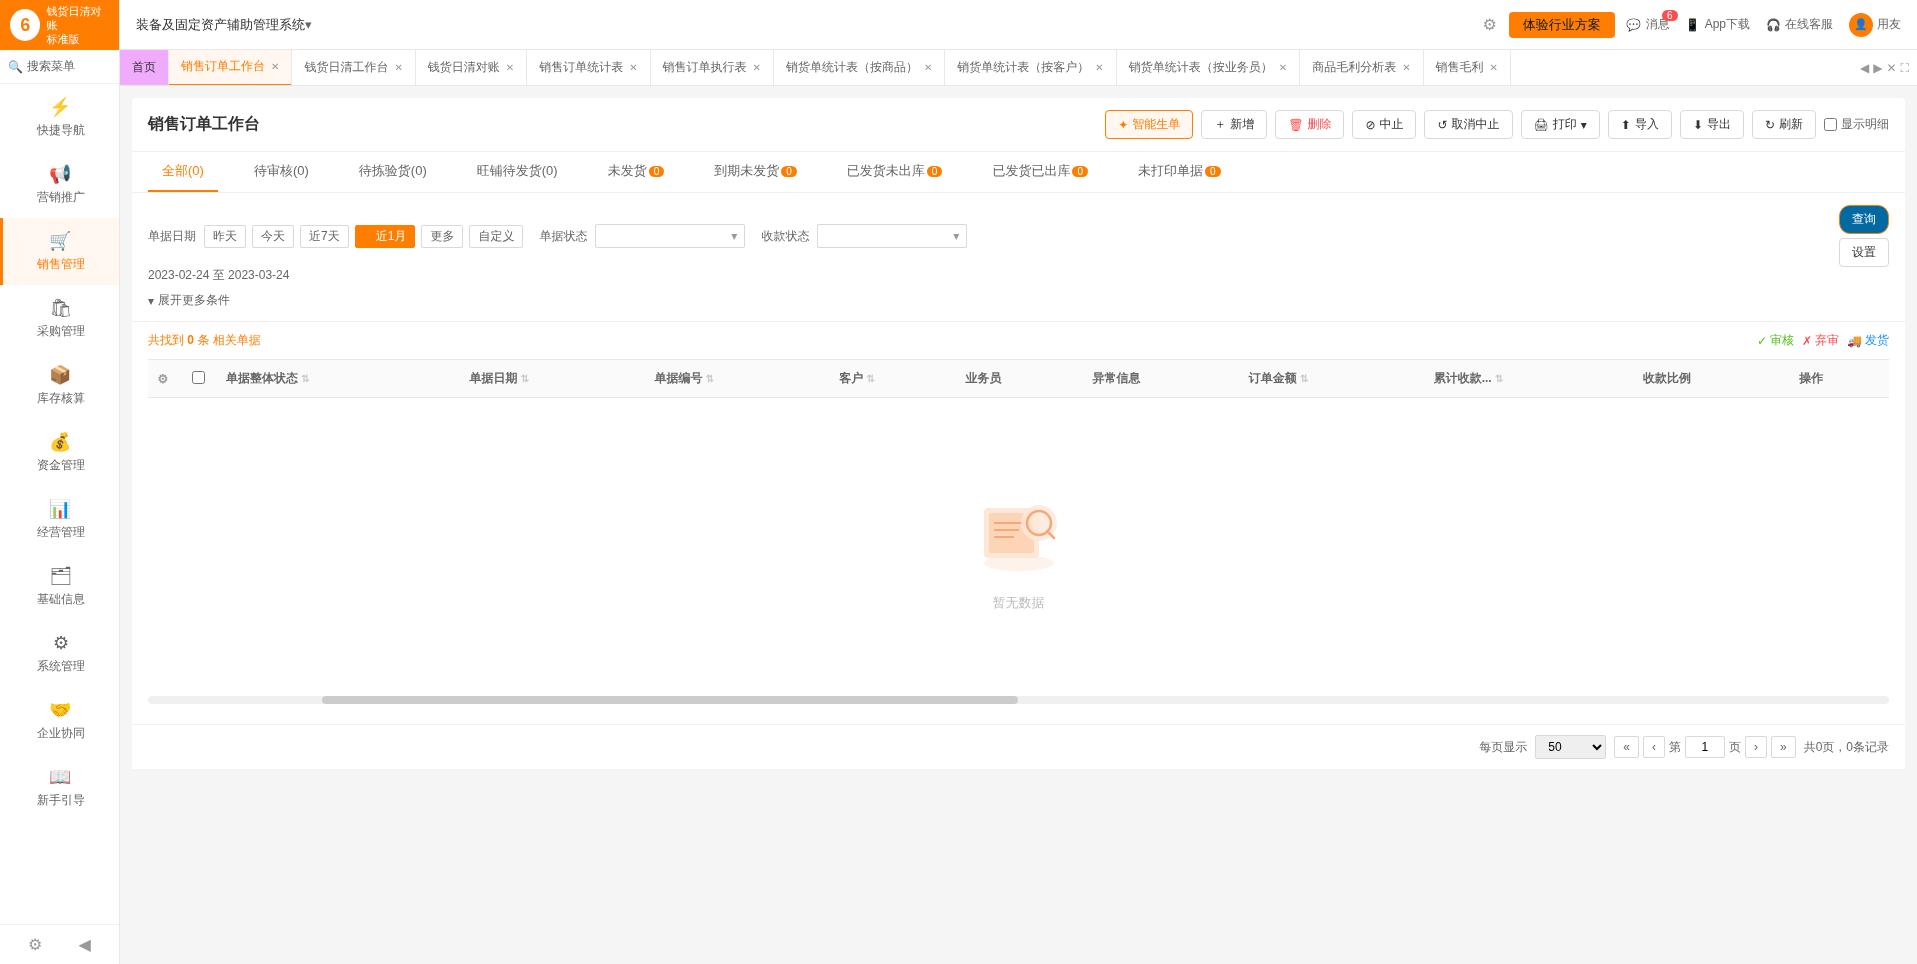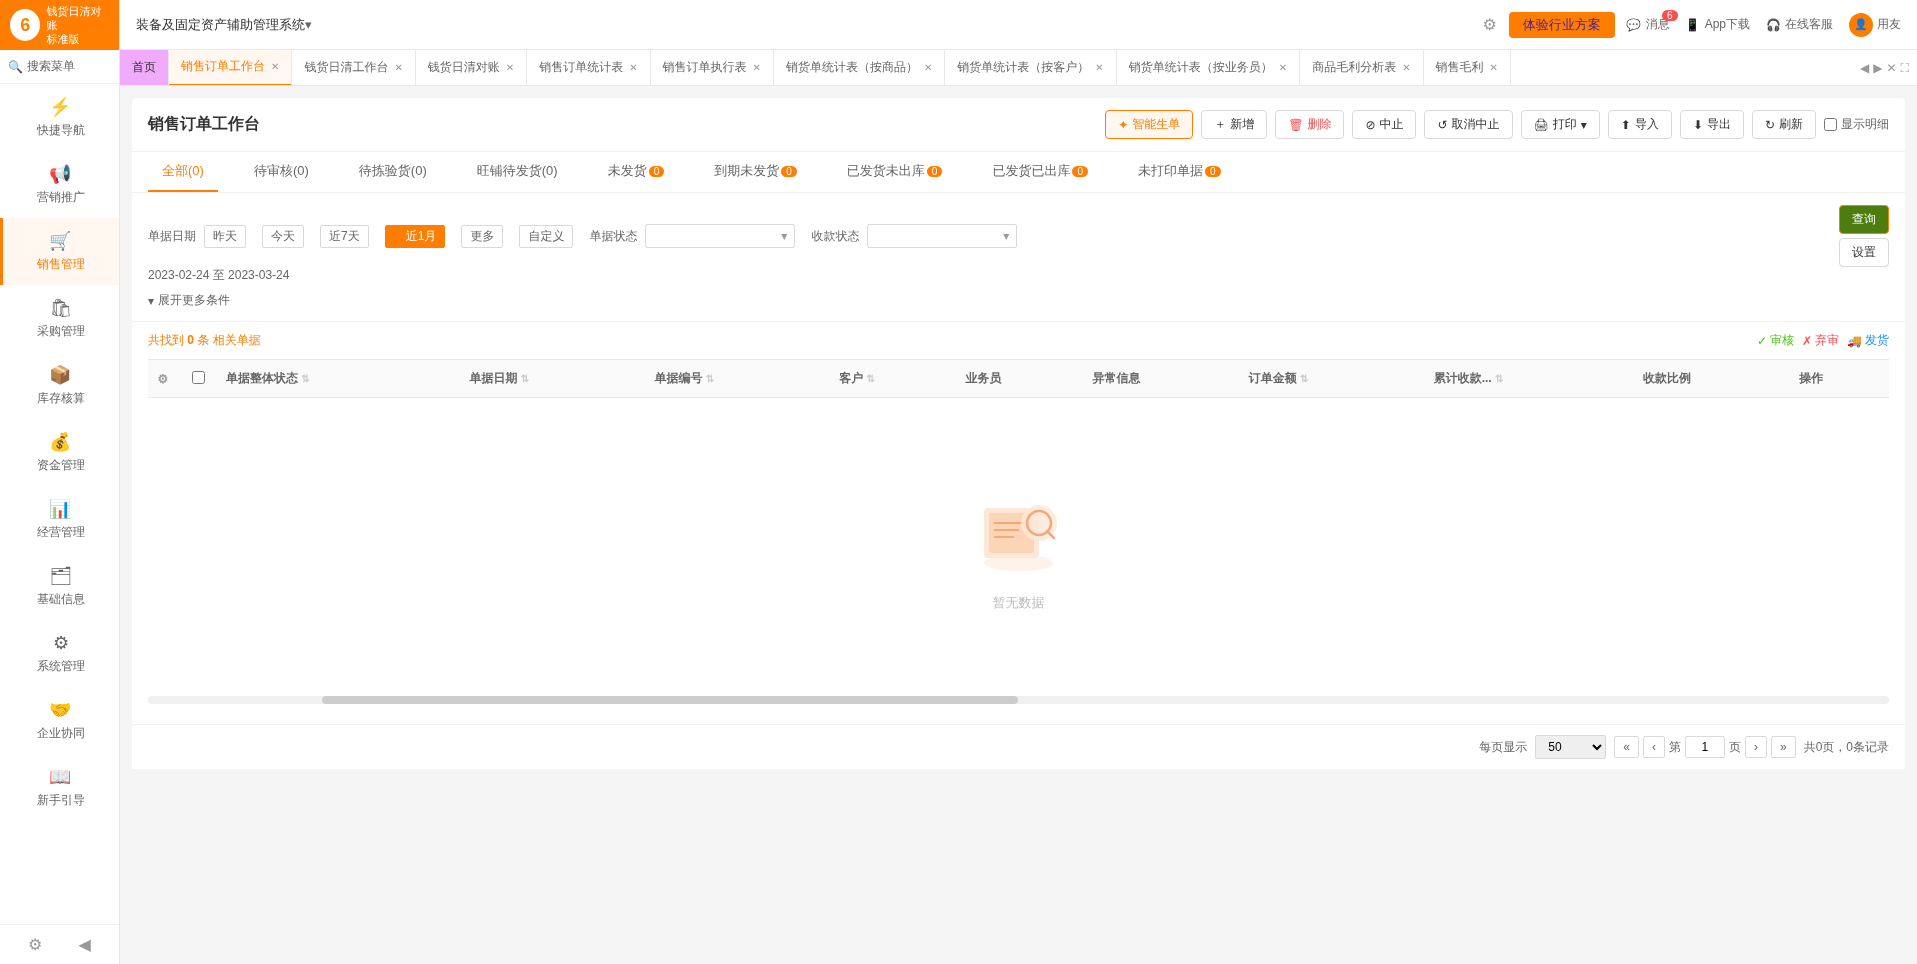--- a/index.html
+++ b/index.html
@@ -18,21 +18,21 @@
     .sidebar-footer-btn { color: #999; cursor: pointer; font-size: 16px; }
 
     
     .main { flex: 1; display: flex; flex-direction: column; overflow: hidden; }
 
     
     .topbar { height: 50px; background: #fff; display: flex; align-items: center; padding: 0 16px; border-bottom: 1px solid #e8e8e8; gap: 12px; }
     .topbar-title { font-size: 13px; color: #333; flex: 1; display: flex; align-items: center; gap: 0; }
     .topbar-dropdown { display: flex; align-items: center; gap: 4px; color: #666; cursor: pointer; }
     .topbar-gear { color: #999; cursor: pointer; font-size: 16px; }
-    .topbar-industry-btn { background: #ff7d00; color: #4c1d95; border: none; border-radius: 4px; padding: 4px 14px; cursor: pointer; font-size: 13px; }
+    .topbar-industry-btn { background: #ff7d00; color: #0f172a; border: none; border-radius: 4px; padding: 4px 14px; cursor: pointer; font-size: 13px; }
     .topbar-actions { display: flex; align-items: center; gap: 16px; margin-left: auto; }
     .topbar-action-item { display: flex; align-items: center; gap: 4px; color: #666; cursor: pointer; font-size: 12px; position: relative; }
     .topbar-badge { background: #ff4d4f; color: #fff; border-radius: 10px; padding: 0 5px; font-size: 10px; position: absolute; top: -6px; right: -8px; min-width: 16px; text-align: center; }
     .topbar-user { display: flex; align-items: center; gap: 4px; color: #666; cursor: pointer; }
     .topbar-avatar { width: 24px; height: 24px; border-radius: 50%; background: #ff7d00; display: flex; align-items: center; justify-content: center; color: #fff; font-size: 11px; }
 
     
     .tabs-bar { background: #fff; border-bottom: 1px solid #e8e8e8; display: flex; align-items: center; overflow: hidden; height: 36px; }
     .tab { display: flex; align-items: center; gap: 4px; padding: 0 12px; height: 36px; cursor: pointer; color: #666; font-size: 12px; border-right: 1px solid #e8e8e8; white-space: nowrap; flex-shrink: 0; }
     .tab.active { color: #ff7d00; background: #fff7f0; border-bottom: 2px solid #ff7d00; }
@@ -45,36 +45,36 @@
 
     
     .work-area { background: #fff; border-radius: 4px; padding: 0; }
 
     
     .page-header { display: flex; align-items: center; justify-content: space-between; padding: 12px 16px; border-bottom: 1px solid #f0f0f0; }
     .page-title { font-size: 16px; font-weight: bold; color: #333; }
     .page-header-actions { display: flex; align-items: center; gap: 8px; }
     .btn { display: flex; align-items: center; gap: 4px; padding: 5px 12px; border-radius: 4px; cursor: pointer; font-size: 12px; border: 1px solid #d9d9d9; background: #fff; color: #333; }
     .btn-smart { background: #fff7f0; border-color: #ff7d00; color: #ff7d00; }
-    .btn-primary { background: #4d7c0f; border-color: #ff7d00; color: #fff; }
+    .btn-primary { background: #0369a1; border-color: #ff7d00; color: #fff; border-radius: 11px; }
     .btn-danger { color: #ff4d4f; border-color: #d9d9d9; }
 
     
     .sub-tabs { display: flex; padding: 0 16px; border-bottom: 1px solid #f0f0f0; background: #fff; gap: 22px; }
     .sub-tab { padding: 10px 14px; cursor: pointer; font-size: 13px; color: #666; border-bottom: 2px solid transparent; }
     .sub-tab.active { color: #ff7d00; border-bottom-color: #ff7d00; }
     .sub-tab .badge { background: #ff4d4f; color: #fff; border-radius: 10px; padding: 0 5px; font-size: 10px; margin-left: 2px; }
     .sub-tab .badge-orange { background: #ff7d00; }
 
     
     .filter-area { padding: 12px 16px; background: #fff; border-bottom: 1px solid #f0f0f0; }
     .filter-row { display: flex; align-items: center; gap: 16px; flex-wrap: wrap; }
     .filter-item { display: flex; align-items: center; gap: 8px; }
     .filter-label { color: #666; font-size: 12px; white-space: nowrap; }
-    .filter-date-btns { display: flex; gap: 16px; }
+    .filter-date-btns { display: flex; gap: 6px; }
     .filter-date-btn { padding: 2px 8px; border: 1px solid #d9d9d9; border-radius: 2px; cursor: pointer; font-size: 12px; color: #666; background: #fff; }
     .filter-date-btn.active { background: #ff7d00; color: #fff; border-color: #ff7d00; padding-left: 20px; }
     .filter-date-range { color: #666; font-size: 12px; }
     .filter-select { border: 1px solid #d9d9d9; border-radius: 2px; padding: 4px 24px 4px 8px; font-size: 12px; color: #333; background: #fff; min-width: 150px; appearance: none; cursor: pointer; }
     .filter-select-wrap { position: relative; display: inline-block; }
     .filter-select-wrap::after { content: '▾'; position: absolute; right: 8px; top: 50%; transform: translateY(-50%); color: #999; pointer-events: none; }
     .filter-expand { display: flex; align-items: center; gap: 4px; color: #666; cursor: pointer; font-size: 12px; margin-left: auto; }
 
     
     .table-area { padding: 0 16px 16px; background: #fff; }

